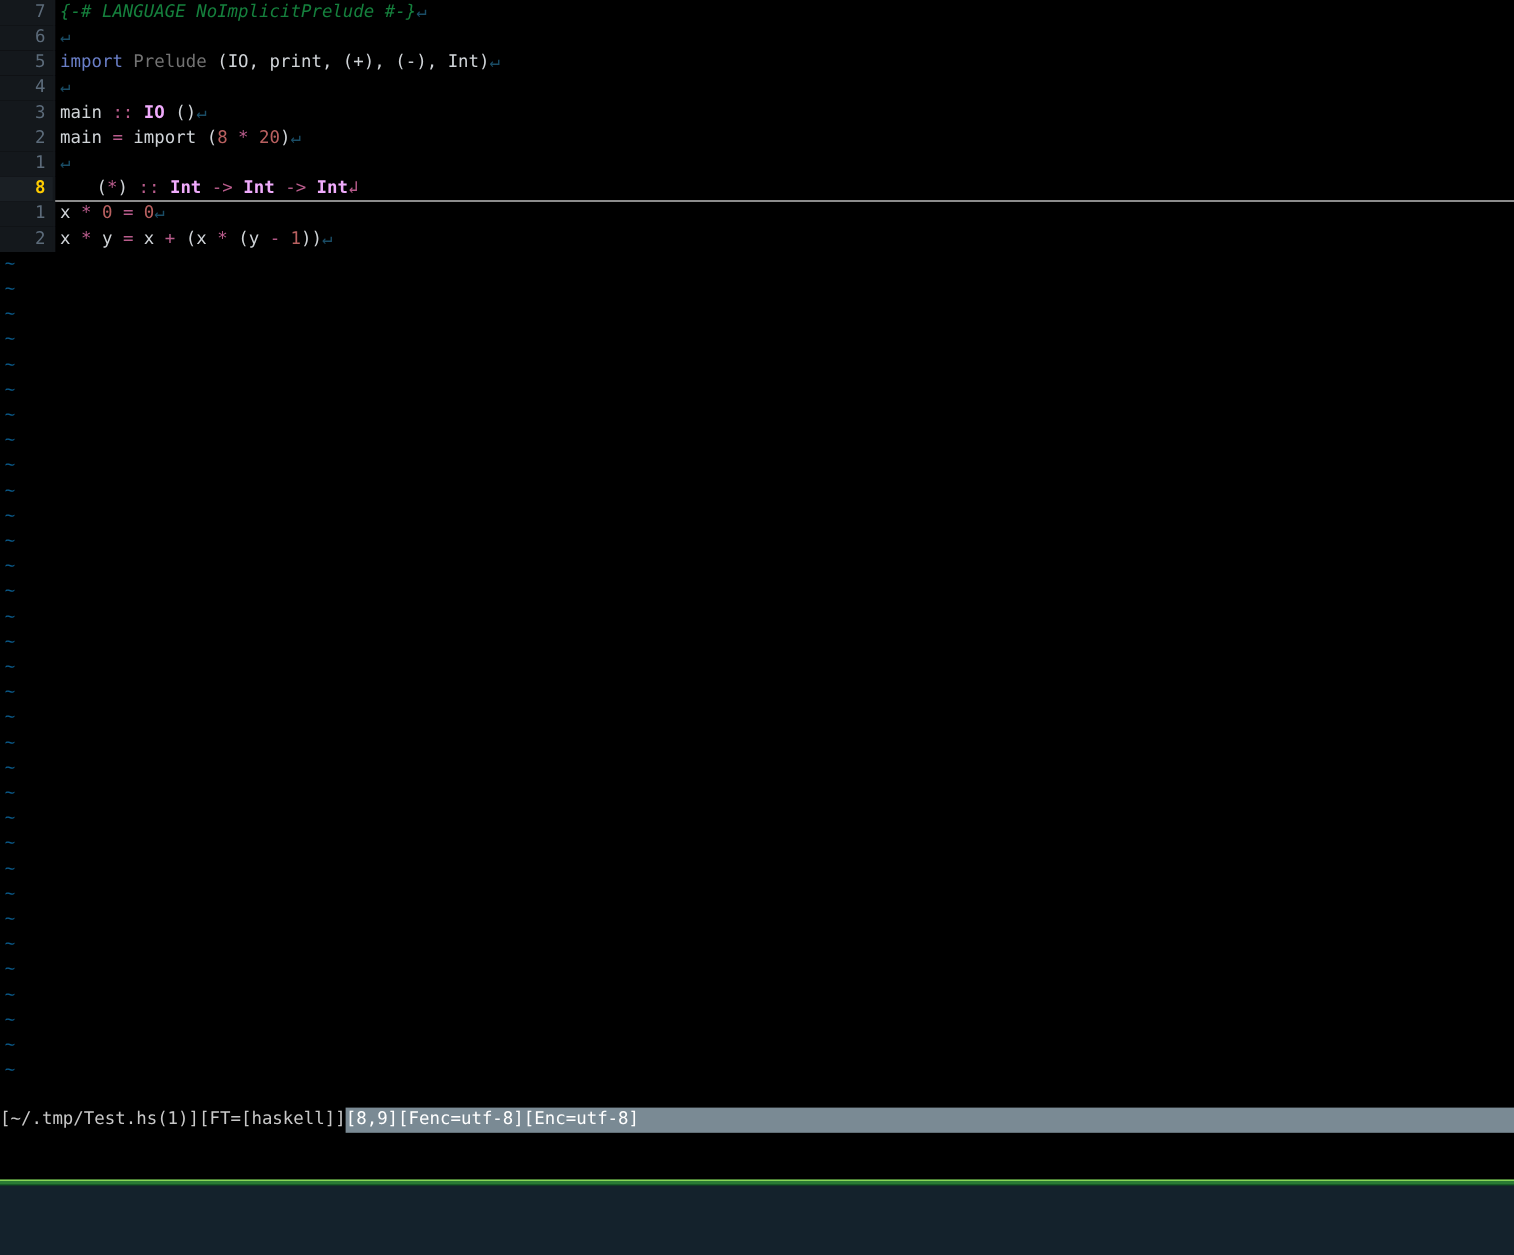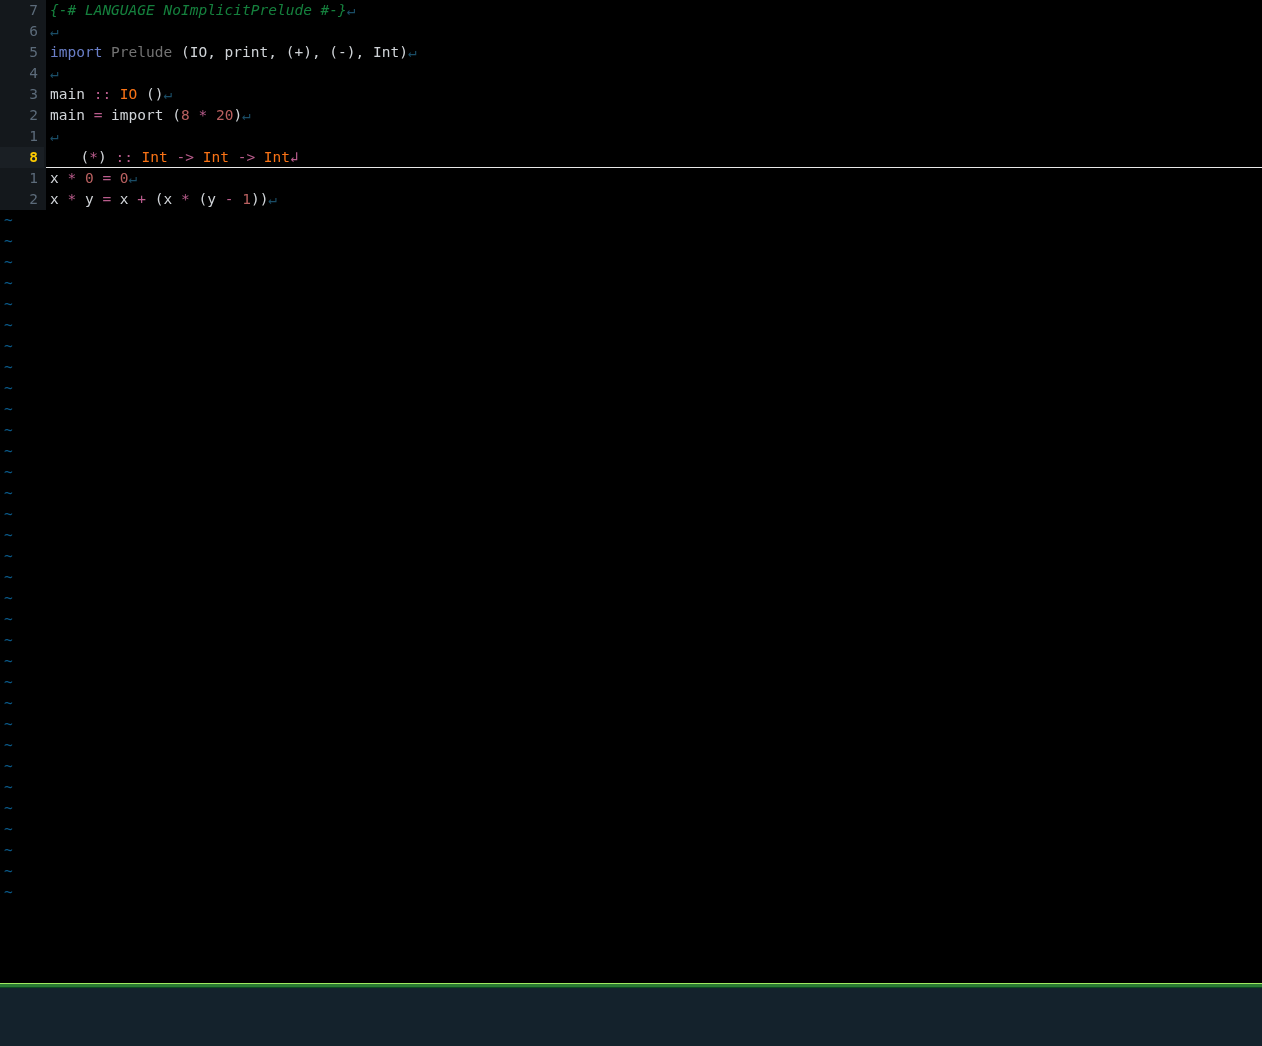--- a/index.html
+++ b/index.html
@@ -43,21 +43,21 @@
     .cursor-line {
       position: relative;
     }
     .cursor-line .code {
       border-bottom: 1px solid #e8e8e8;
       padding-left: 17px;
     }
     .eol { color: #1a4d66; }
     .comment { color: #15803d; font-style: italic; }
     .keyword { color: #6a7fc8; }
-    .type { color: #f97316; }
+    .type { color: #f0abfc; font-weight: bold; }
     .op { color: #b95c8c; }
     .num { color: #b96060; }
     .ident { color: #d0d4d8; }
     .paren { color: #d0d4d8; }
     .prelude { color: #737373; }
     .empty-line-area {
       padding-top: 0;
     }
     .tilde-line {
       height: 21px;
@@ -197,16 +197,18 @@
       <div class="tilde-line">~</div>
       <div class="tilde-line">~</div>
       <div class="tilde-line">~</div>
       <div class="tilde-line">~</div>
       <div class="tilde-line">~</div>
     </div>
 
 </div>
 
 <div class="statusline">
+  <span class="status-left">[~/.tmp/Test.hs(1)][FT=[haskell]]</span>
+  <span class="status-right">[8,9][Fenc=utf-8][Enc=utf-8]</span>
 </div>
 
 <div class="tabbar"></div>
 <div class="bottom-dark"></div>
 
 </body></html>

